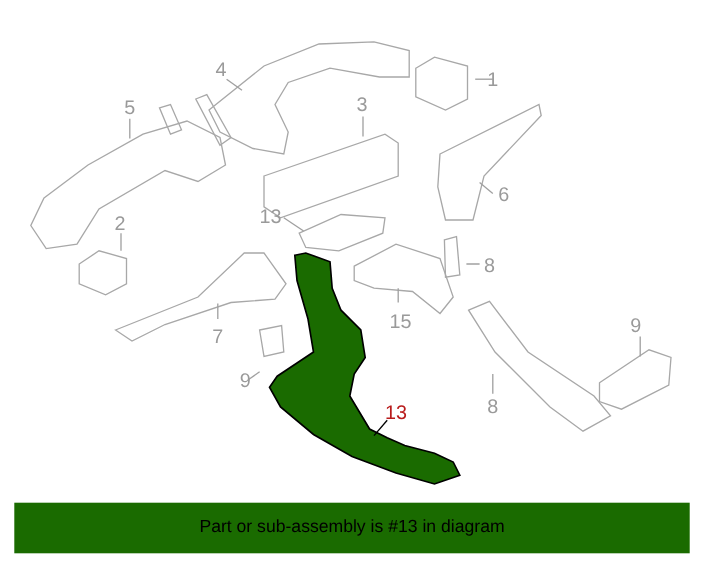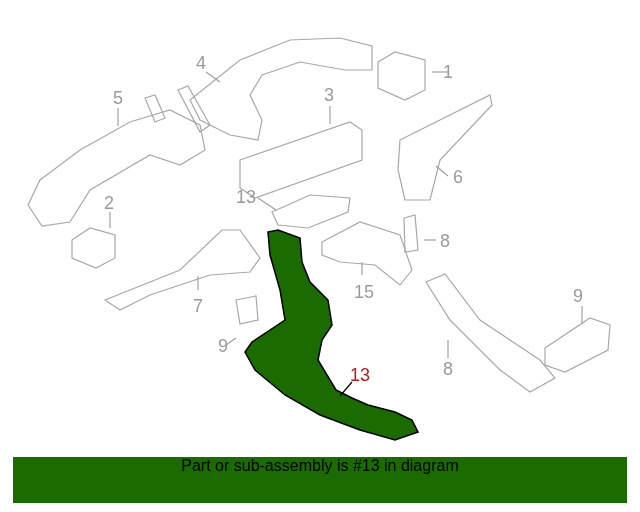--- a/index.html
+++ b/index.html
@@ -1,20 +1,20 @@
 <!DOCTYPE html>
 <html><head>
 <meta charset="utf-8">
 <style>
   html,body{margin:0;padding:0;background:#ffffff;}
   body{width:640px;height:512px;position:relative;overflow:hidden;font-family:"Liberation Sans",sans-serif;}
   #diagram{position:absolute;left:0;top:0;width:640px;height:455px;}
   .callout{position:absolute;font-size:18px;color:#9a9a9a;font-family:"Liberation Sans",sans-serif;line-height:1;}
   .callout.hl{color:#b91c1c;}
-  #banner{position:absolute;left:13px;top:457px;width:614px;height:46px;background:#1a6b00;display:flex;flex-direction:column;align-items:center;}
+  #banner{position:absolute;left:13px;top:457px;width:614px;height:46px;background:#1a6b00;display:flex;flex-direction:column;align-items:center;justify-content:center;}
   #banner span{display:block;font-size:16px;line-height:18px;color:#000;}
 </style>
 </head>
 <body>
 
 <div id="diagram">
   <svg width="640" height="455" viewBox="0 0 640 455">
     <g fill="none" stroke="#a8a8a8" stroke-width="1.2">
 
       <path d="M190 100 L240 60 L290 40 L340 38 L372 46 L372 70 L345 70 L300 62 L262 75 L250 95 L262 120 L258 140 L230 135 L200 120 Z"></path>

